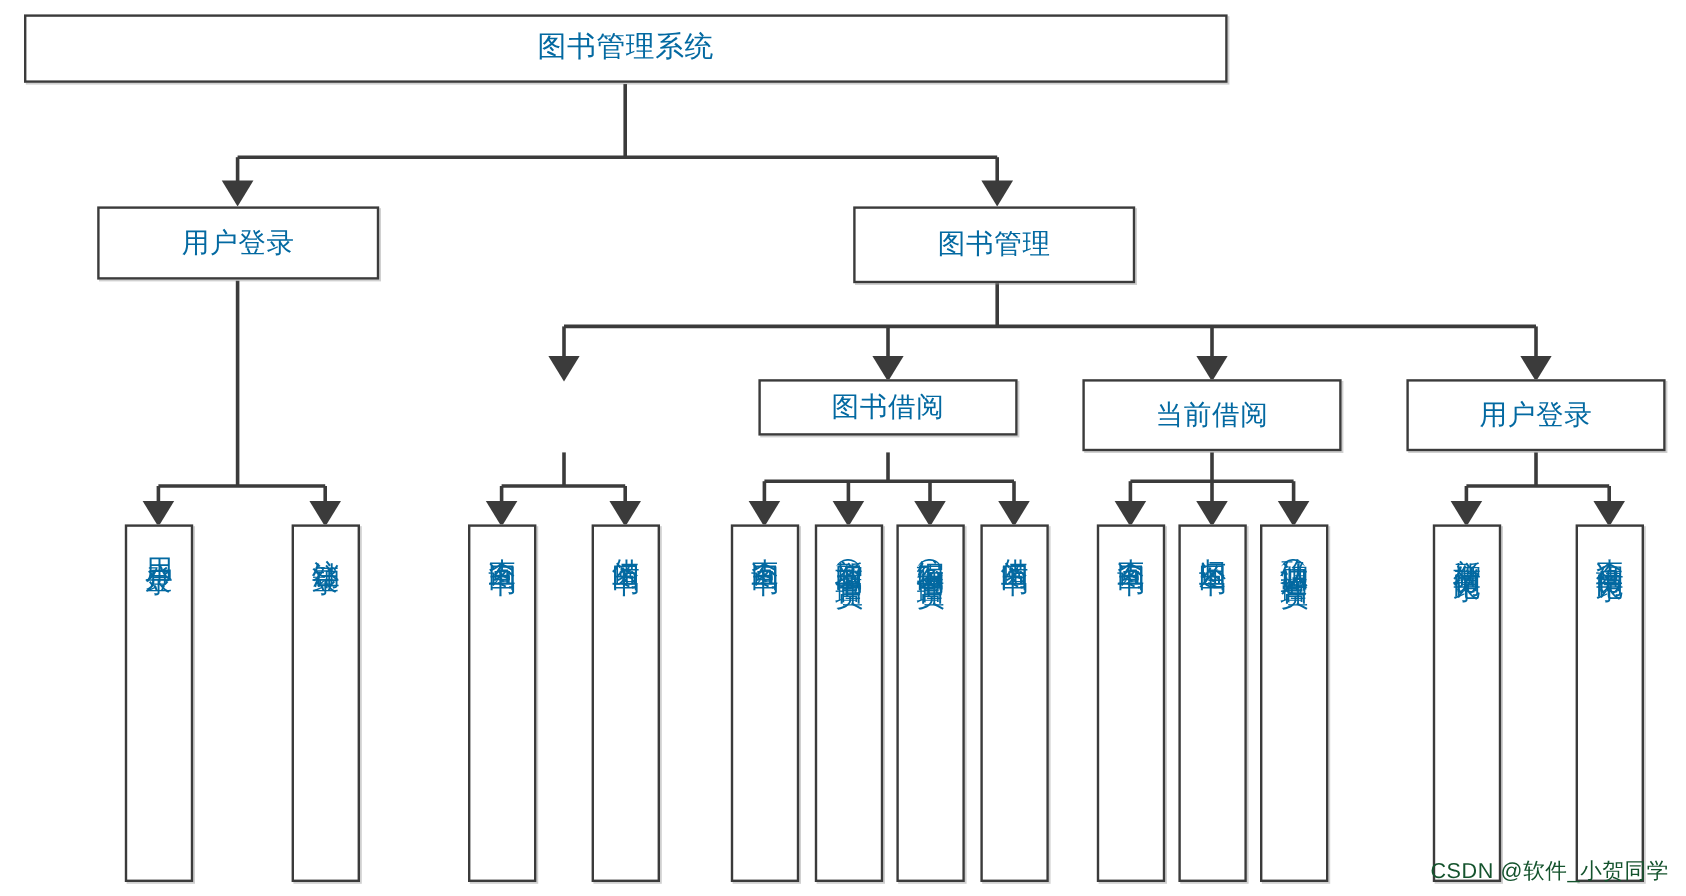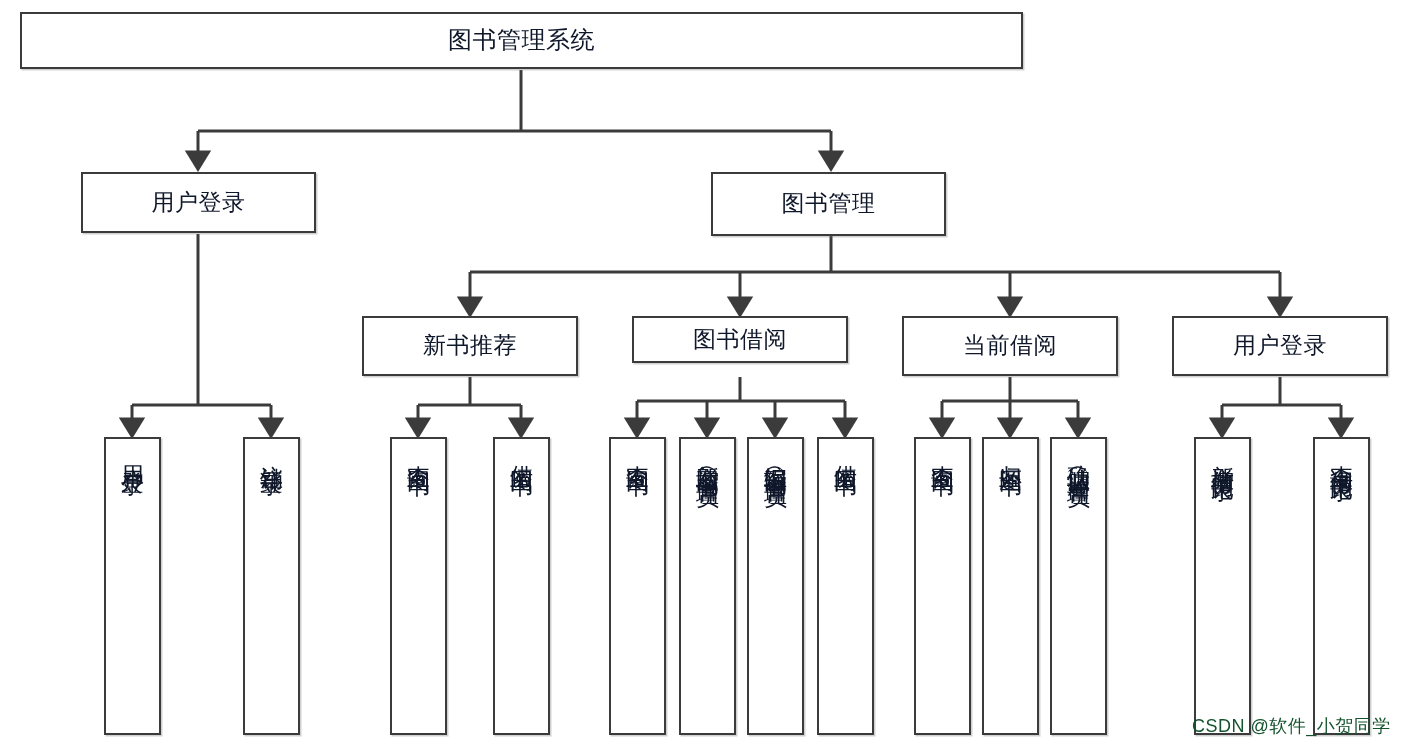--- a/index.html
+++ b/index.html
@@ -26,21 +26,21 @@
     pointer-events: none;
   }
   .node {
     position: absolute;
     box-sizing: border-box;
     border: 2.5px solid #3b3b3b;
     background: #ffffff;
     display: flex;
     align-items: center;
     justify-content: center;
-    color: #0f172a;
+    color: #0369a1;
     box-shadow: 1.5px 1.5px 0 rgba(120,120,120,0.35);
   }
   .node .label {
     display: block;
     text-align: center;
     line-height: 1.18;
     letter-spacing: 0.5px;
   }
   .node.h .label {
     font-size: 23px;
@@ -128,23 +128,20 @@
     <span class="label">图书管理系统</span>
   </div>
 
   <div class="node h" style="left:81px; top:172px; width:235px; height:61px;">
     <span class="label">用户登录</span>
   </div>
   <div class="node h" style="left:711px; top:172px; width:235px; height:64px;">
     <span class="label">图书管理</span>
   </div>
 
-  <div class="node h" style="left:362px; top:316px; width:216px; height:60px;">
-    <span class="label">新书推荐</span>
-  </div>
   <div class="node h" style="left:632px; top:316px; width:216px; height:47px;">
     <span class="label">图书借阅</span>
   </div>
   <div class="node h" style="left:902px; top:316px; width:216px; height:60px;">
     <span class="label">当前借阅</span>
   </div>
   <div class="node h" style="left:1172px; top:316px; width:216px; height:60px;">
     <span class="label">用户登录</span>
   </div>
 

